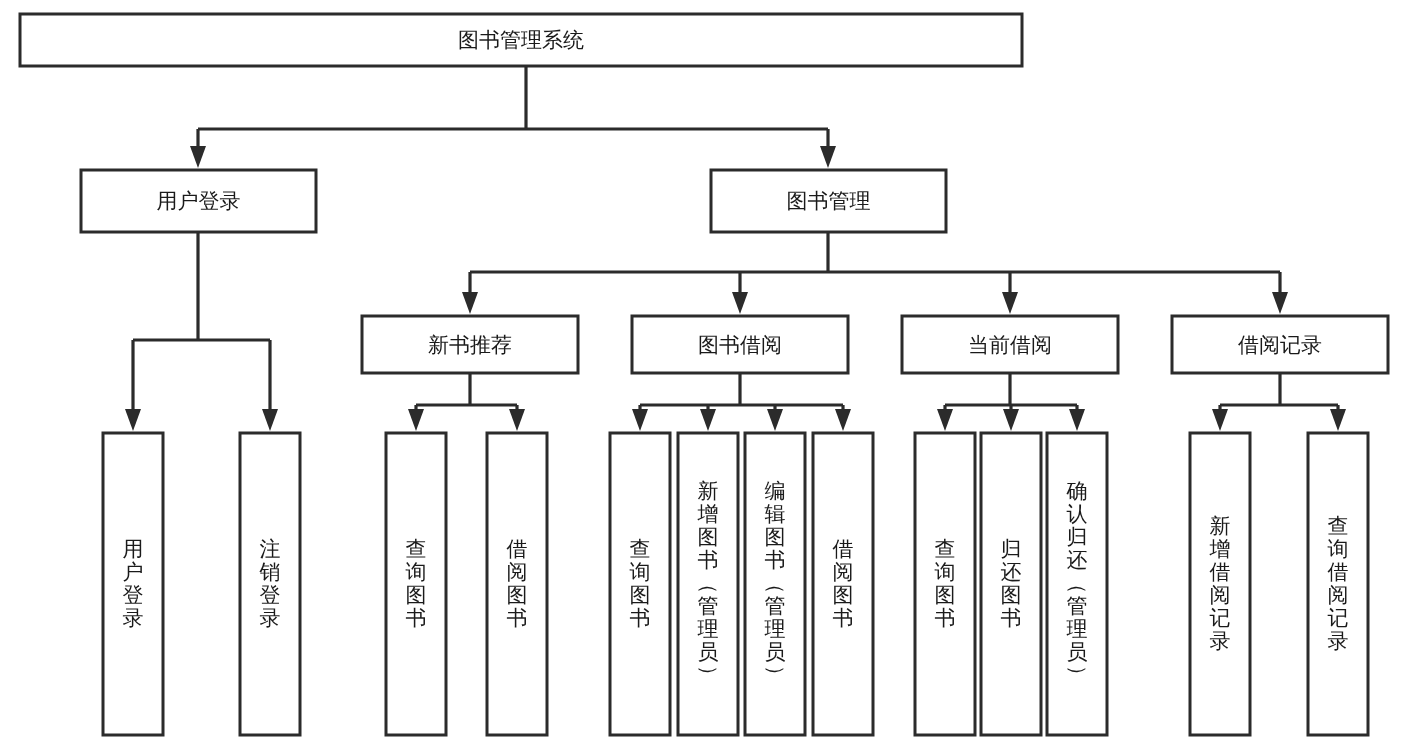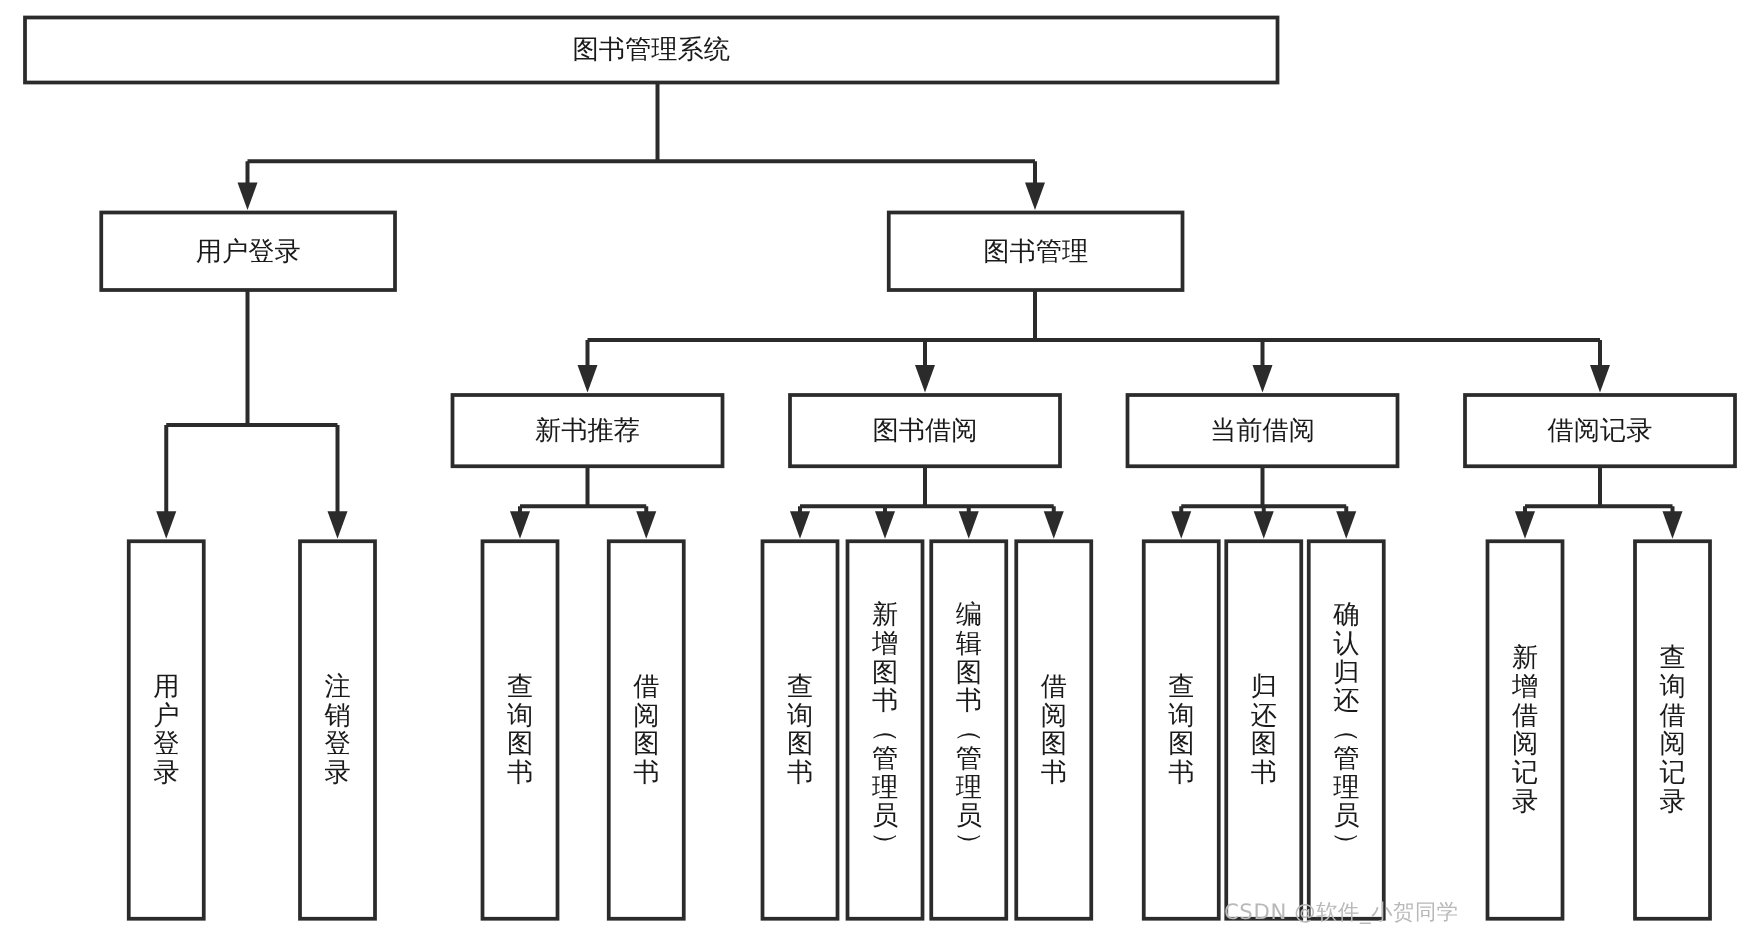--- a/index.html
+++ b/index.html
@@ -222,14 +222,13 @@
         <g>
           <rect x="1190" y="433" width="60" height="302" class="node-box"></rect>
           <text x="1220" y="532.94" class="node-label-vertical"><tspan x="1220" dy="0">新</tspan><tspan x="1220" dy="23">增</tspan><tspan x="1220" dy="23">借</tspan><tspan x="1220" dy="23">阅</tspan><tspan x="1220" dy="23">记</tspan><tspan x="1220" dy="23">录</tspan></text>
         </g>
         <g>
           <rect x="1308" y="433" width="60" height="302" class="node-box"></rect>
           <text x="1338" y="532.94" class="node-label-vertical"><tspan x="1338" dy="0">查</tspan><tspan x="1338" dy="23">询</tspan><tspan x="1338" dy="23">借</tspan><tspan x="1338" dy="23">阅</tspan><tspan x="1338" dy="23">记</tspan><tspan x="1338" dy="23">录</tspan></text>
         </g>
       </g>
   </svg>
-  <div class="watermark">CSDN @软件_小贺同学</div>
 </div>
 
 </body></html>

